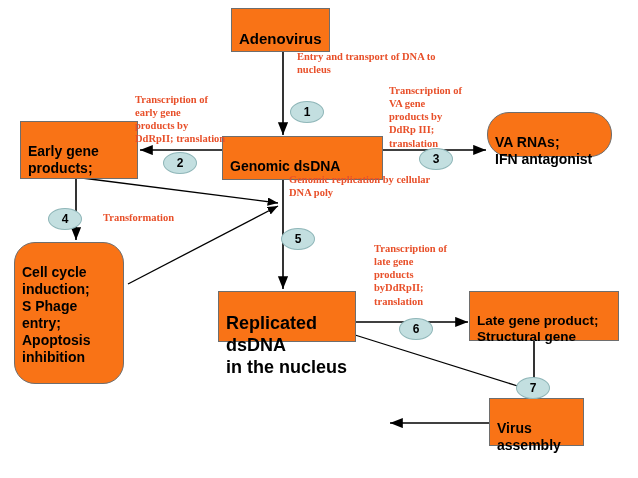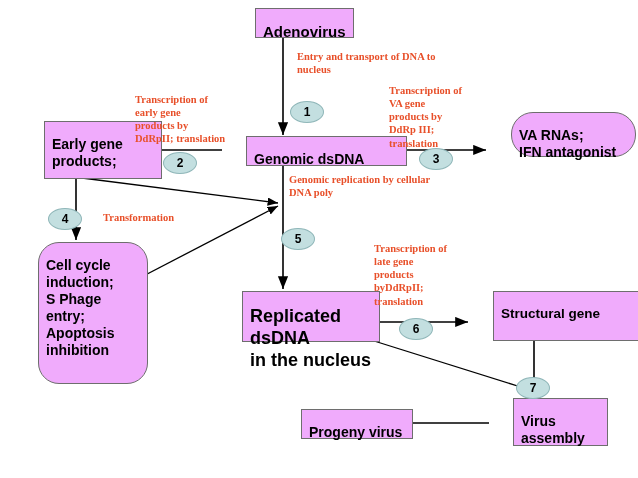--- a/index.html
+++ b/index.html
@@ -20,26 +20,25 @@
     left: 0;
     top: 0;
     width: 638px;
     height: 478px;
     pointer-events: none;
   }
   .node {
     position: absolute;
     box-sizing: border-box;
     border: 1px solid #6e6e6e;
-    background: #f0abfc;
+    background: #f97316;
     font-weight: bold;
     color: #000000;
     line-height: 1.22;
-    padding: 14px 7px;
-    margin-left: 24px;
+    padding: 21px 7px;
   }
   .node span { display: block; }
   .label {
     position: absolute;
     color: #e8502a;
     font-weight: bold;
     font-size: 10.5px;
     line-height: 1.25;
     white-space: pre-line;
     font-family: Liberation Serif, serif;
@@ -120,31 +119,29 @@
     <span>Apoptosis</span>
     <span>inhibition</span>
   </div>
 
   <div class="node" style="left:218px; top:291px; width:138px; height:51px; font-size:18px;">
     <span>Replicated dsDNA</span>
     <span>in the nucleus</span>
   </div>
 
   <div class="node" style="left:469px; top:291px; width:150px; height:50px; font-size:13.5px;">
+    <span>Late gene product;</span>
     <span>Structural gene</span>
   </div>
 
   <div class="node" style="left:489px; top:398px; width:95px; height:48px; font-size:14px;">
     <span>Virus</span>
     <span>assembly</span>
   </div>
 
-  <div class="node" style="left:277px; top:409px; width:112px; height:28px; font-size:14px;">
-    <span>Progeny virus</span>
-  </div>
 
   <div class="label" style="left:297px; top:50px; width:190px;">Entry and transport of DNA to
 nucleus</div>
 
   <div class="label" style="left:135px; top:93px; width:110px;">Transcription of
 early gene
 products by
 DdRpII; translation</div>
 
   <div class="label" style="left:389px; top:84px; width:100px;">Transcription of

